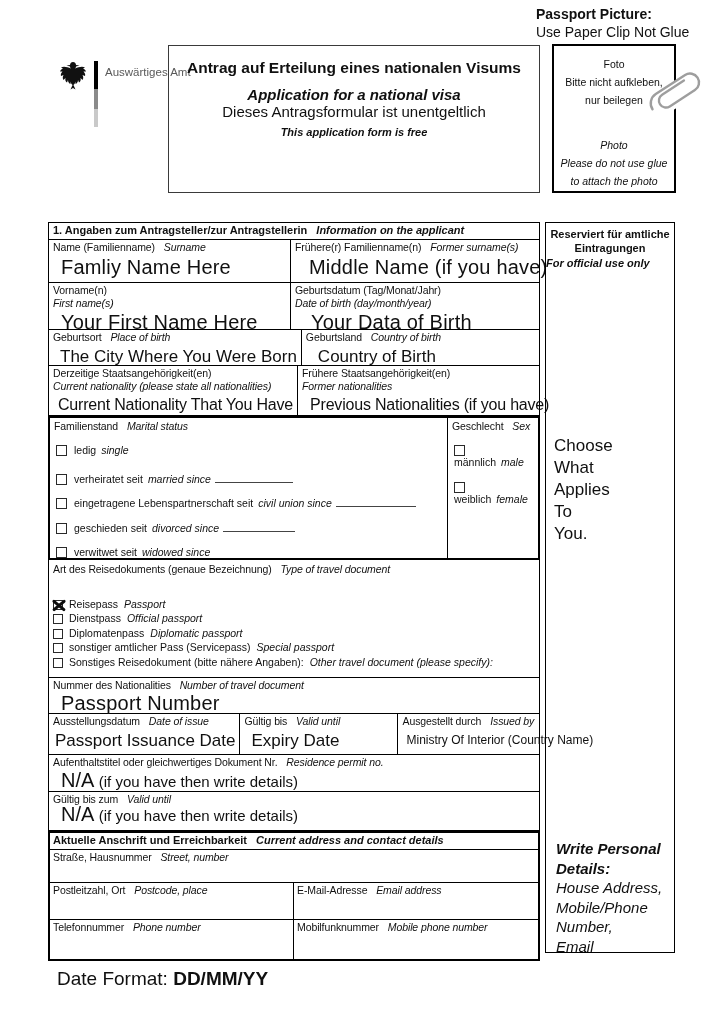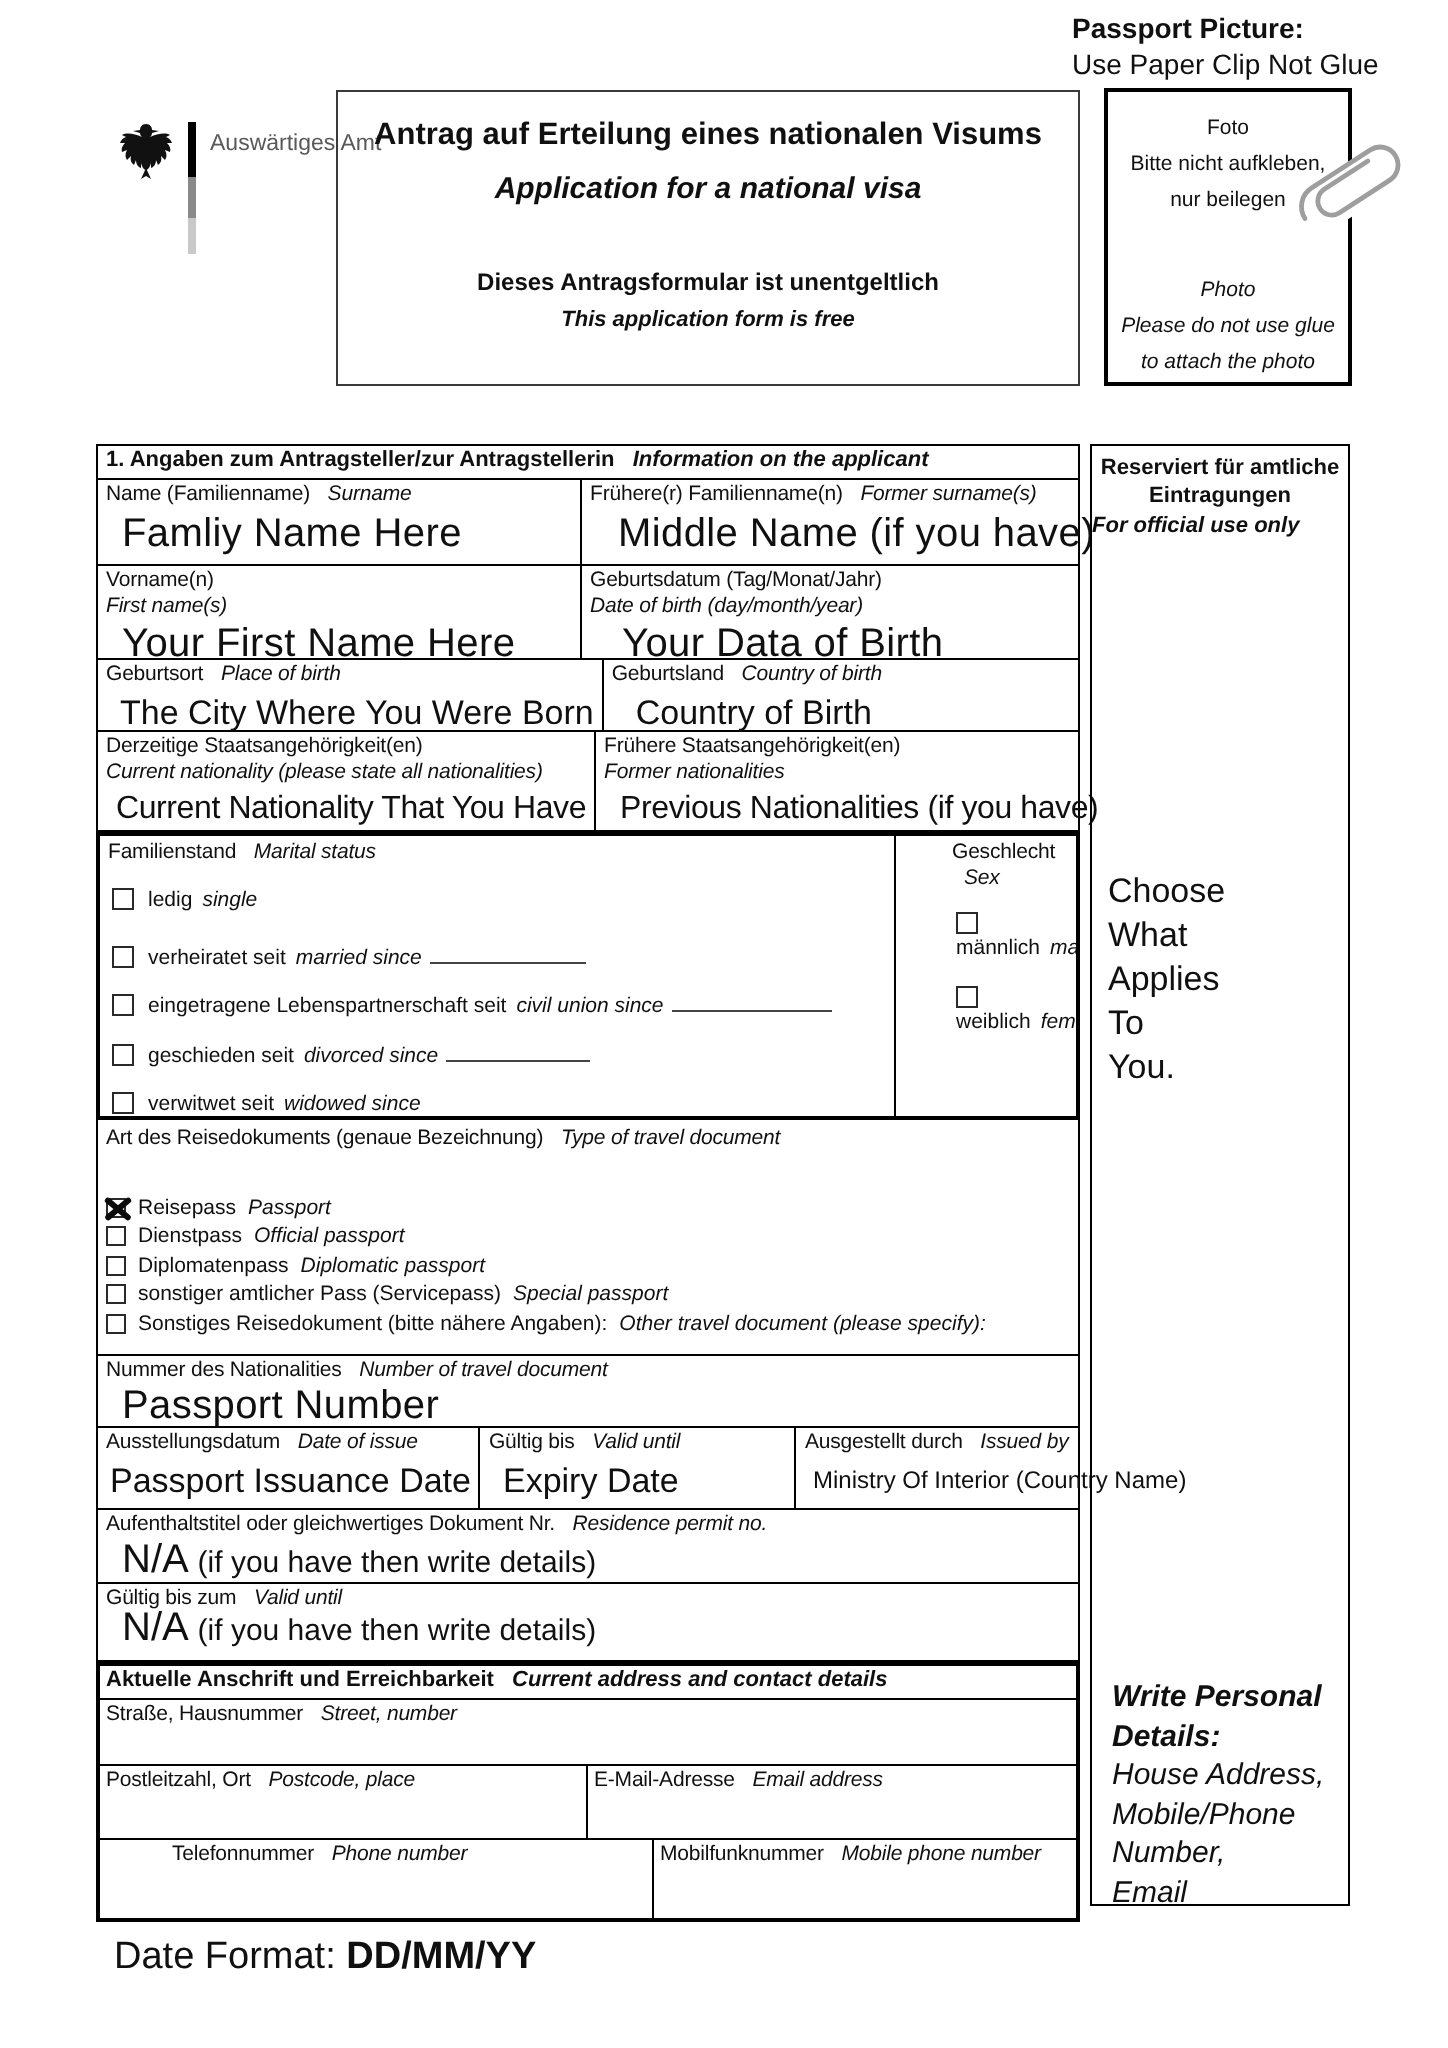--- a/index.html
+++ b/index.html
@@ -23,21 +23,21 @@
   
   .eagle { position:absolute; left:57px; top:60px; width:32px; height:32px; }
   .logo-bar { position:absolute; left:94px; top:61px; width:4px; height:66px;
     background:linear-gradient(to bottom, #000 0 42%, #8a8a8a 42% 73%, #c9c9c9 73% 100%); }
   .agency { position:absolute; left:105px; top:66px; font-size:11.5px; color:#595959; }
   
   .header-box { position:absolute; left:168px; top:45px; width:372px; height:148px;
     border:1px solid #3a3a3a; text-align:center; }
   .hb-de  { margin-top:13px; font-weight:bold; font-size:15.5px; }
   .hb-en  { margin-top:9px;  font-weight:bold; font-style:italic; font-size:15px; }
-  .hb-fde { margin-top:31px; font-weight:bold; font-size:12px; }
+  .hb-fde { font-weight:normal; font-size:15px; }
   .hb-fen { margin-top:6px;  font-weight:bold; font-style:italic; font-size:11px; }
   
   .form { position:absolute; left:48px; top:222px; width:492px;
     border:1px solid #000; border-bottom:none; }
   .row { position:relative; border-bottom:1px solid #000; }
   .r2 { display:flex; }
   .r2 .cell { flex:0 0 242px; border-right:1px solid #000; padding:1px 4px; overflow:visible; }
   .r2 .cell:last-child { flex:1 1 auto; border-right:none; }
   .sec-hdr { height:17px; font-size:11px; padding:1px 0 0 4px; }
   .sec-hdr .de { font-weight:bold; }
@@ -53,21 +53,21 @@
   
   .cb { position:relative; display:inline-block; width:11px; height:11px;
     border:1px solid #2a2a2a; margin-right:7px; vertical-align:-2px; background:#fff; }
   .cb.checked::before,.cb.checked::after { content:""; position:absolute; left:-3px; top:3.5px;
     width:16px; height:2.7px; background:#0c0c0c; border-radius:2px; }
   .cb.checked::before { transform:rotate(40deg); }
   .cb.checked::after  { transform:rotate(-40deg); }
   .blank { display:inline-block; height:9px; border-bottom:1.2px solid #444; margin-left:4px; }
   
   .thick { border:2px solid #000; margin:0 -1px; }
-  .marital { height:144px; display:flex; overflow:hidden;gap:24px; }
+  .marital { height:144px; display:flex; overflow:hidden; }
   .mar-left { position:relative; flex:0 0 398px; border-right:1px solid #000; padding:2px 4px; }
   .mar-right { flex:1 1 auto; padding:2px 4px; }
   .mopt { position:absolute; left:6px; font-size:10.5px; }
   .mopt .en { font-style:italic; margin-left:5px; }
   .sopt { font-size:10.5px; margin-left:2px; }
   .sopt .en { font-style:italic; margin-left:5px; }
   
   .traveldoc { height:118px; padding:3px 4px; }
   .topt { font-size:10.5px; height:14.5px; }
   .topt .en { font-style:italic; margin-left:6px; }
@@ -83,21 +83,21 @@
   .addr { height:130px; }
   .addr-hdr { height:17px; border-bottom:1px solid #000; font-size:11px; padding:1px 0 0 3px; }
   .addr-hdr .de { font-weight:bold; }
   .addr-hdr .en { font-weight:bold; font-style:italic; margin-left:6px; }
   .addr-row { border-bottom:1px solid #000; padding:1px 3px; }
   .addr-street { height:33px; }
   .addr-2col { display:flex; padding:0; }
   .addr-2col .acell { flex:0 0 244px; border-right:1px solid #000; padding:1px 3px; }
   .addr-2col .acell:last-child { flex:1 1 auto; border-right:none; }
   .addr-pc { height:37px; }
-  .addr-ph { height:39px; border-bottom:none;margin-left:33px; }
+  .addr-ph { height:39px; border-bottom:none; }
   
   .official { position:absolute; left:545px; top:222px; width:130px; height:731px;
     border:1px solid #000; }
   .oc-de { margin-top:4px; text-align:center; font-weight:bold; font-size:11px;
     line-height:14px; white-space:pre-line; }
   .oc-en { text-align:left; font-weight:bold; font-style:italic; font-size:11px; margin-top:2px; }
   .oc-choose { position:absolute; left:8px; top:212px; font-size:17px; line-height:22px; white-space:pre-line; }
   .oc-write { position:absolute; left:10px; top:616px; font-size:15px; line-height:19.5px;font-style:italic; }
   .oc-write .b { font-weight:bold; white-space:pre-line; }
   .oc-write .r { white-space:pre-line; }

